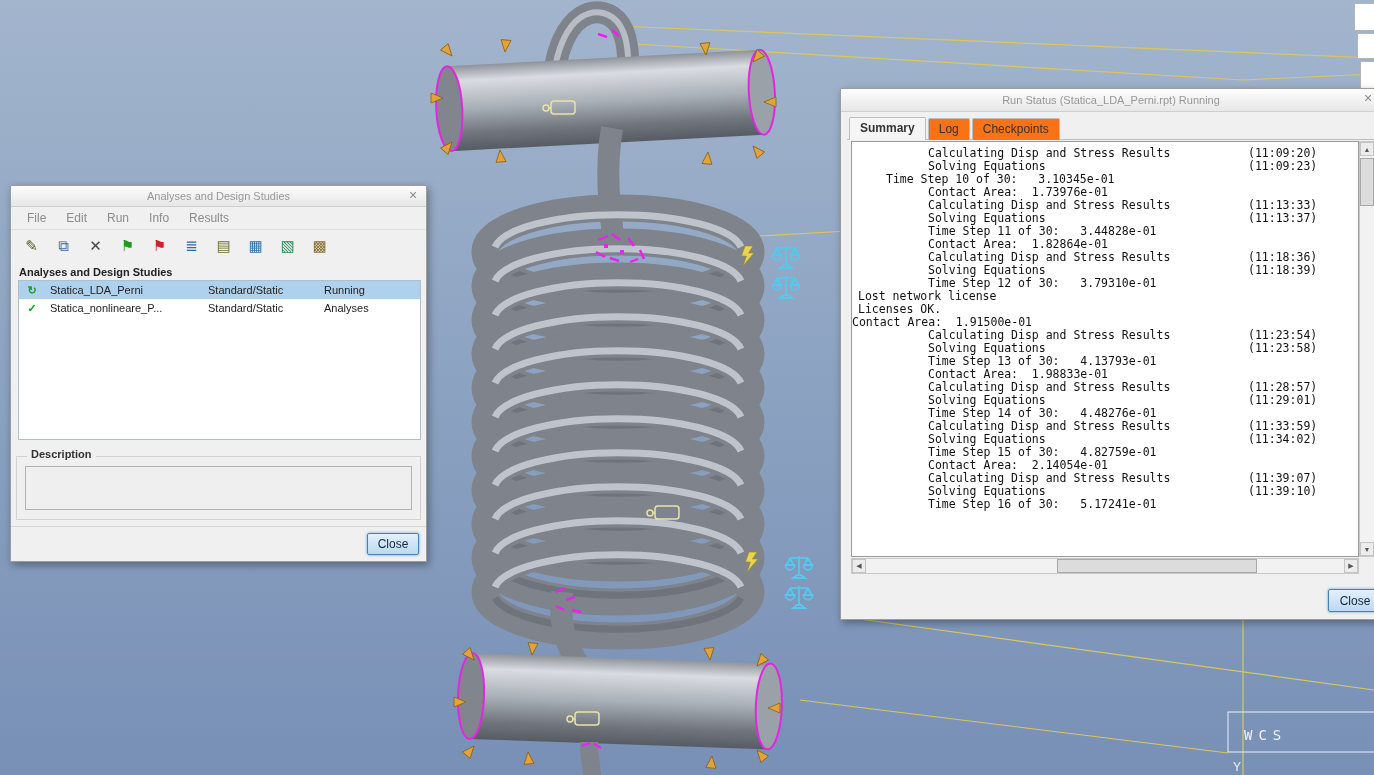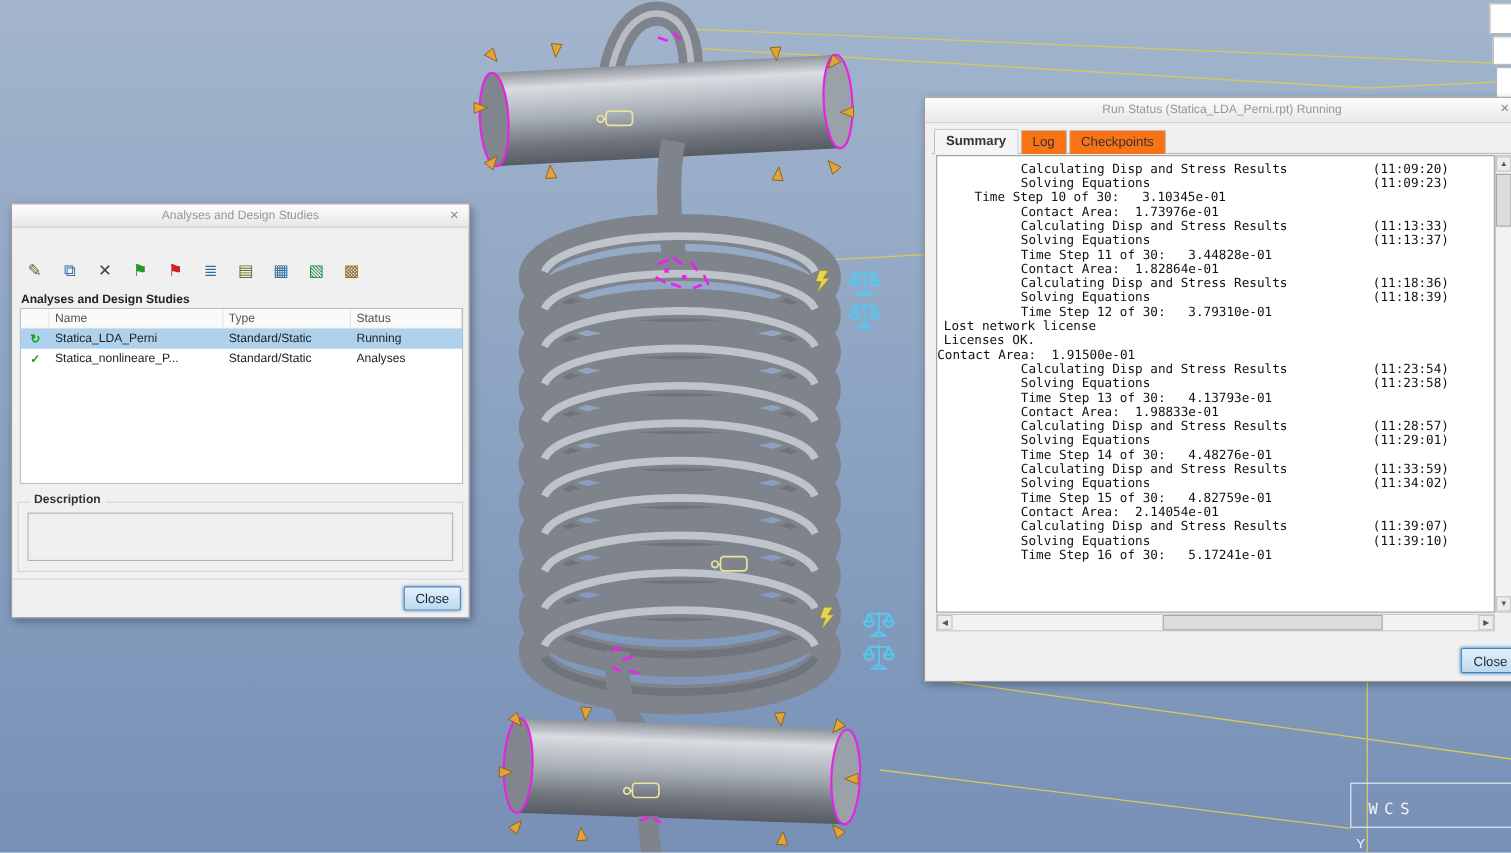--- a/index.html
+++ b/index.html
@@ -259,40 +259,41 @@
 
   <div id="frag1" class="ui-frag"></div>
   <div id="frag2" class="ui-frag"></div>
   <div id="frag3" class="ui-frag"></div>
 
   <div class="dialog" id="analyses-dialog">
     <div class="titlebar">
       <span>Analyses and Design Studies</span>
       <span class="close-x">×</span>
     </div>
+    <div class="ad-menubar">
+        <div class="menu-item">File</div>
+        <div class="menu-item">Edit</div>
+        <div class="menu-item">Run</div>
+        <div class="menu-item">Info</div>
+        <div class="menu-item">Results</div>
+      </div>
     <div class="ad-toolbar">
         <div class="tool-btn" style="color: rgb(90, 90, 42);">✎</div>
         <div class="tool-btn" style="color: rgb(58, 110, 165);">⧉</div>
         <div class="tool-btn" style="color: rgb(68, 68, 68);">✕</div>
         <div class="tool-btn" style="color: rgb(31, 154, 31);">⚑</div>
         <div class="tool-btn" style="color: rgb(204, 34, 34);">⚑</div>
         <div class="tool-btn" style="color: rgb(46, 109, 164);">≣</div>
         <div class="tool-btn" style="color: rgb(110, 110, 42);">▤</div>
         <div class="tool-btn" style="color: rgb(46, 109, 164);">▦</div>
         <div class="tool-btn" style="color: rgb(31, 138, 74);">▧</div>
         <div class="tool-btn" style="color: rgb(138, 109, 47);">▩</div>
       </div>
     <div class="ad-section-label">Analyses and Design Studies</div>
     <div class="ad-table">
-      <div class="t-head">
-        <div class="t-cell"></div>
-        <div class="t-cell">Name</div>
-        <div class="t-cell">Type</div>
-        <div class="t-cell">Status</div>
-      </div>
       <div>
           <div class="t-row selected">
             <div class="t-cell icon-cell running">↻</div>
             <div class="t-cell">Statica_LDA_Perni</div>
             <div class="t-cell">Standard/Static</div>
             <div class="t-cell">Running</div>
           </div>
           <div class="t-row">
             <div class="t-cell icon-cell completed">✓</div>
             <div class="t-cell">Statica_nonlineare_P...</div>

